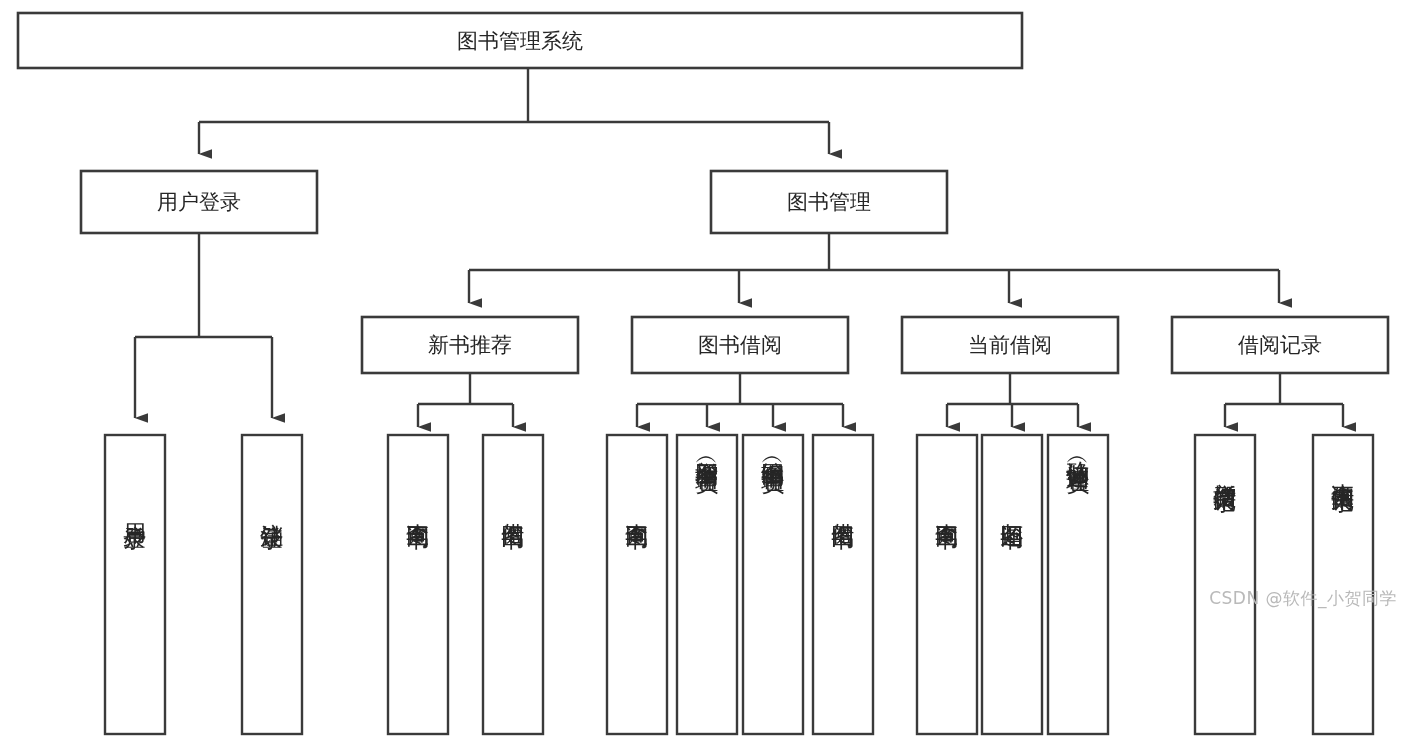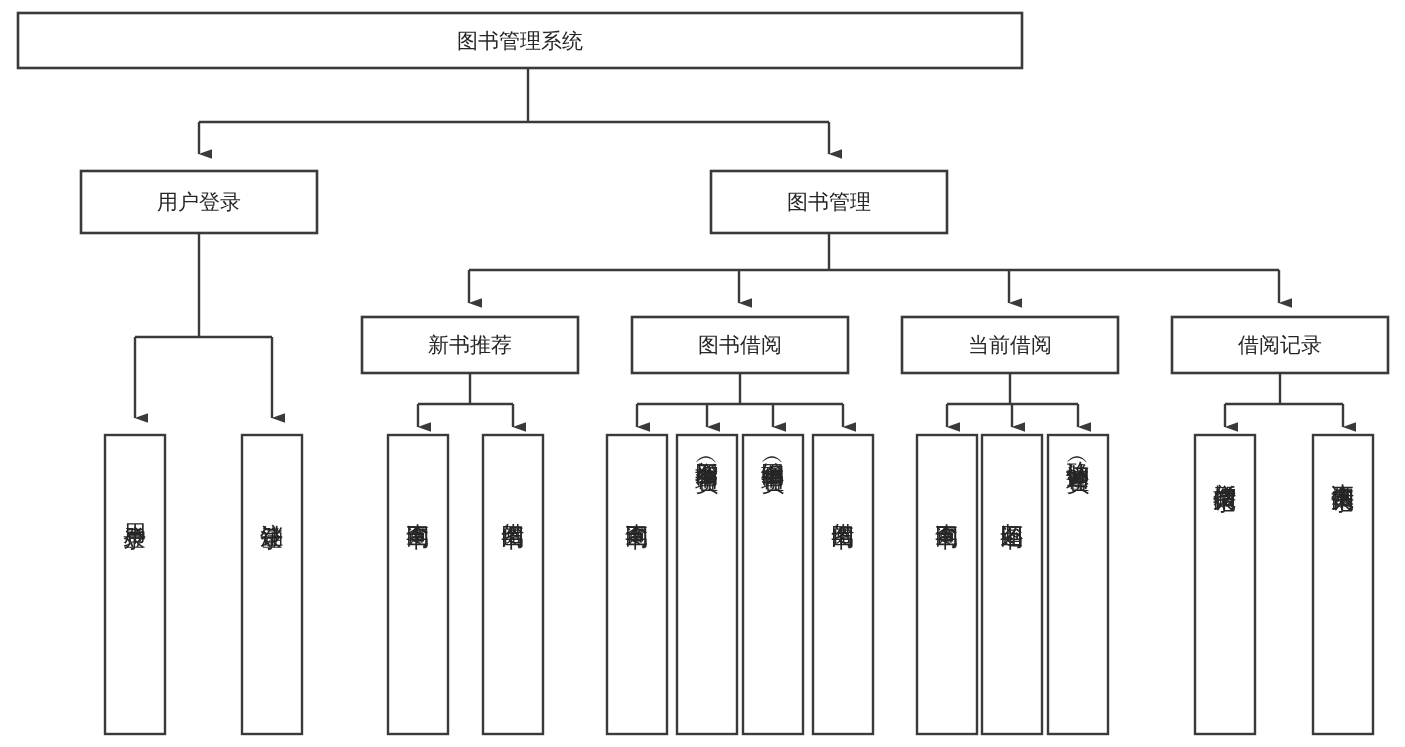--- a/index.html
+++ b/index.html
@@ -238,14 +238,15 @@
     <span class="leaf-label">确认归还（管理员）</span>
   </div>
 
   <div class="leaf-label-wrap" style="left:1195px; top:465px; width:60px; height:270px;">
     <span class="leaf-label">新增借阅记录</span>
   </div>
   <div class="leaf-label-wrap" style="left:1313px; top:465px; width:60px; height:270px;">
     <span class="leaf-label">查询借阅记录</span>
   </div>
 
+  <div class="watermark">CSDN @软件_小贺同学</div>
 
 </div>
 
 </body></html>

